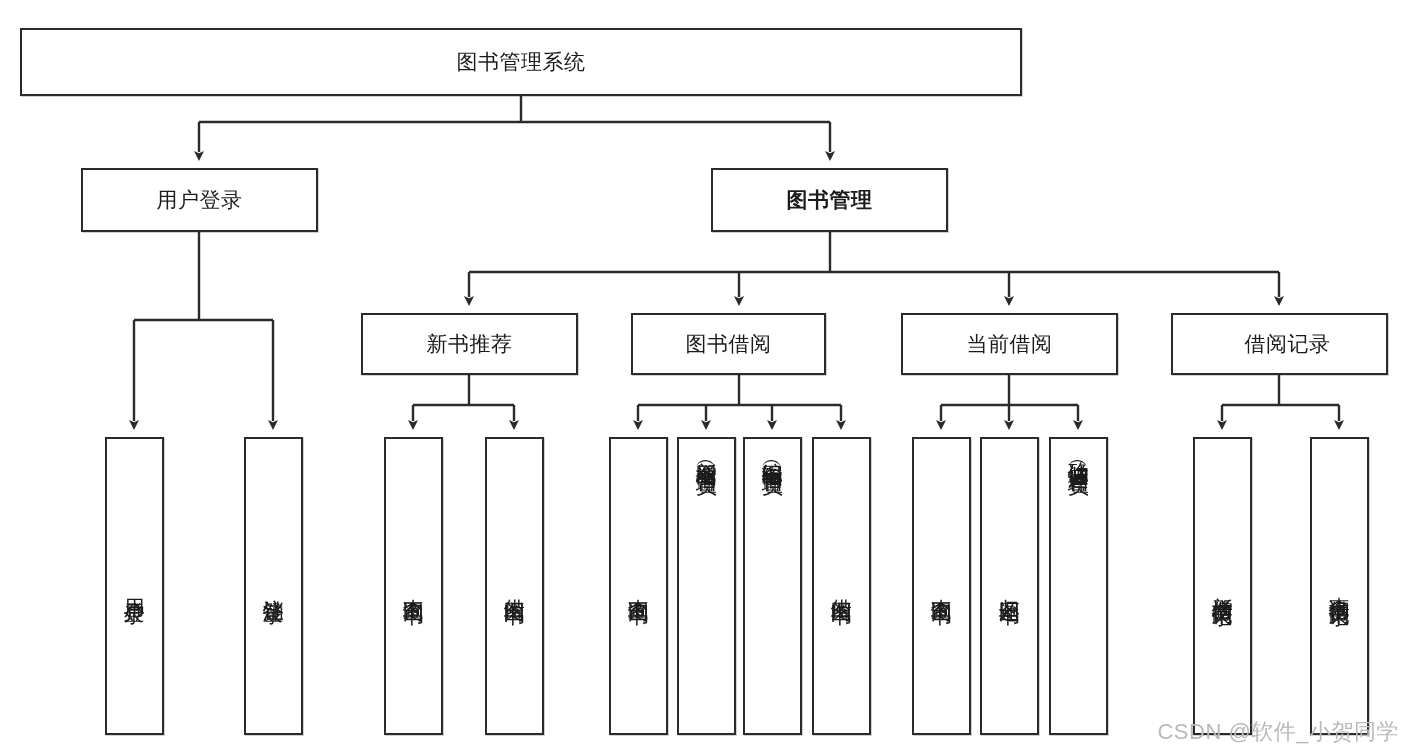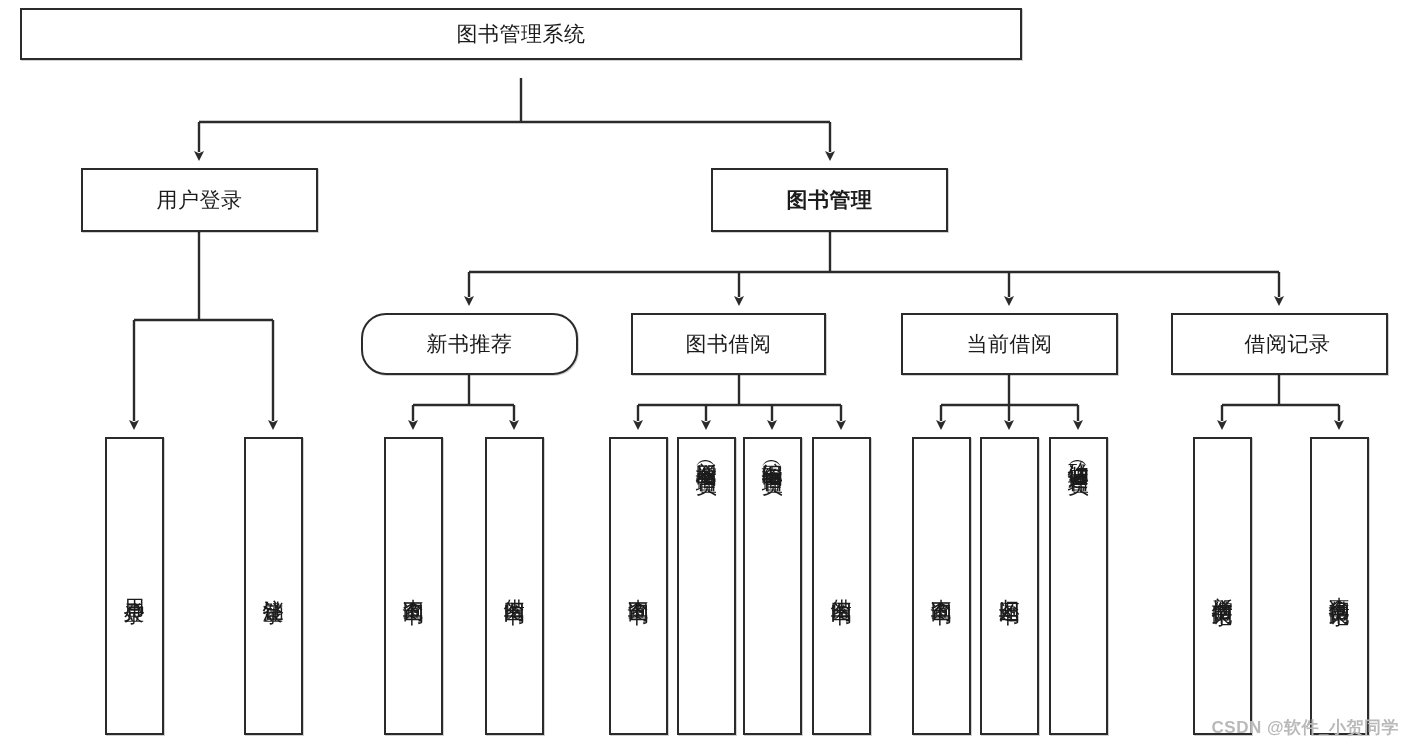--- a/index.html
+++ b/index.html
@@ -62,27 +62,26 @@
     font-size: 21px;
     line-height: 1.32;
     letter-spacing: 2px;
     color: #1b1b1b;
     padding: 6px 0;
     white-space: nowrap;
   }
   .watermark {
     position: absolute;
     right: 6px;
-    bottom: 8px;
-    font-size: 17px;
+    bottom: 0;
+    font-size: 22px;
     color: #b9b9b9;
     letter-spacing: 0.5px;
     user-select: none;
     pointer-events: none;
-    font-weight: bold;
   }
 </style>
 </head>
 <body>
 
 <div id="canvas">
 
   <svg class="diagram" viewBox="0 0 1405 747">
     <defs>
       <marker id="arrow" markerWidth="12" markerHeight="12" refX="1" refY="5" orient="auto" markerUnits="userSpaceOnUse">
@@ -129,32 +128,32 @@
       <path d="M1009,405 L1009,421" marker-end="url(#arrow)"></path>
       <path d="M1078,405 L1078,421" marker-end="url(#arrow)"></path>
 
       <path d="M1279,375 L1279,405"></path>
       <path d="M1222,405 L1339,405"></path>
       <path d="M1222,405 L1222,421" marker-end="url(#arrow)"></path>
       <path d="M1339,405 L1339,421" marker-end="url(#arrow)"></path>
     </g>
   </svg>
 
-  <div class="node-box" style="left:20px; top:8px; width:1002px; height:52px;text-align:center;">
+  <div class="node-box" style="left:20px; top:28px; width:1002px; height:68px;text-align:center;">
     <span class="node-label">图书管理系统</span>
   </div>
 
   <div class="node-box" style="left:81px; top:168px; width:237px; height:64px;">
     <span class="node-label">用户登录</span>
   </div>
   <div class="node-box" style="left:711px; top:168px; width:237px; height:64px;font-weight:bold;">
     <span class="node-label">图书管理</span>
   </div>
 
-  <div class="node-box" style="left:361px; top:313px; width:217px; height:62px;border-radius:25px;">
+  <div class="node-box" style="left:361px; top:313px; width:217px; height:62px;">
     <span class="node-label">新书推荐</span>
   </div>
   <div class="node-box" style="left:631px; top:313px; width:195px; height:62px;">
     <span class="node-label">图书借阅</span>
   </div>
   <div class="node-box" style="left:901px; top:313px; width:217px; height:62px;justify-content:center;">
     <span class="node-label">当前借阅</span>
   </div>
   <div class="node-box" style="left:1171px; top:313px; width:217px; height:62px;padding-left:16px;">
     <span class="node-label">借阅记录</span>

